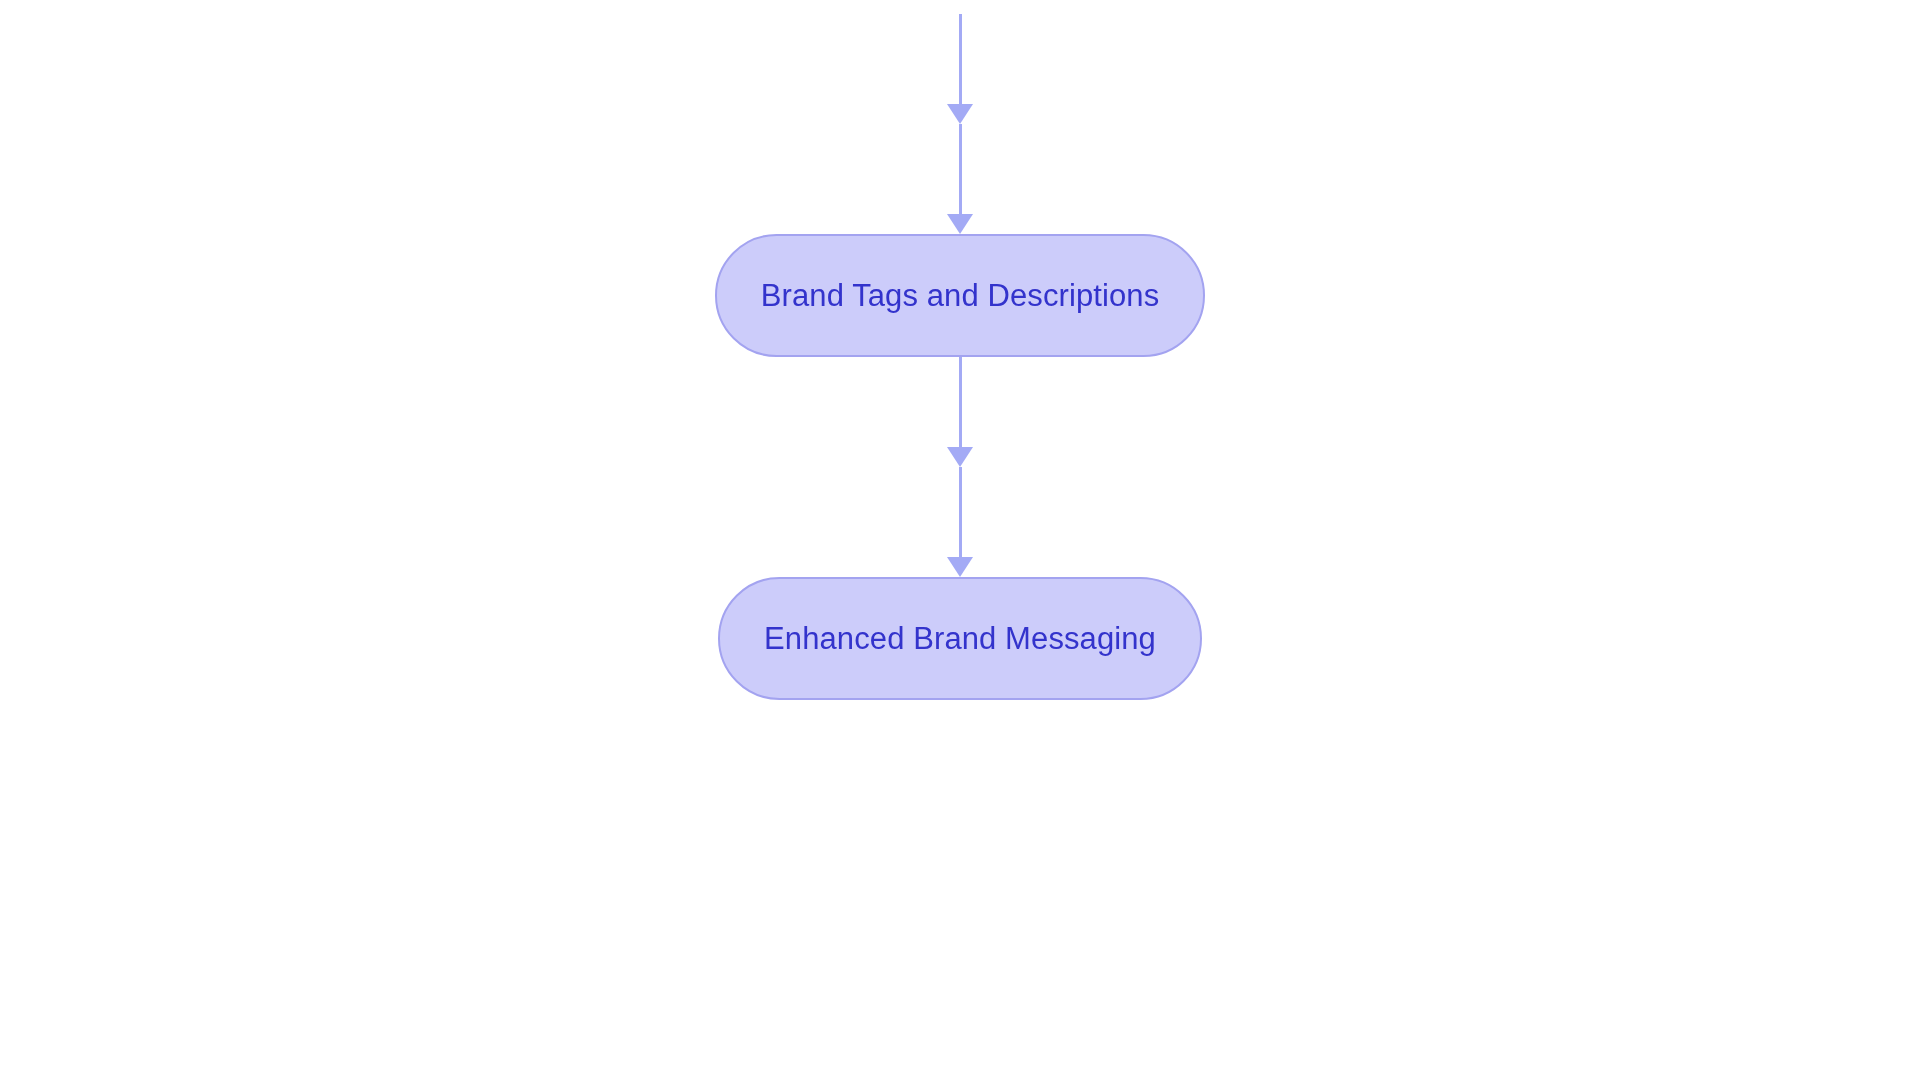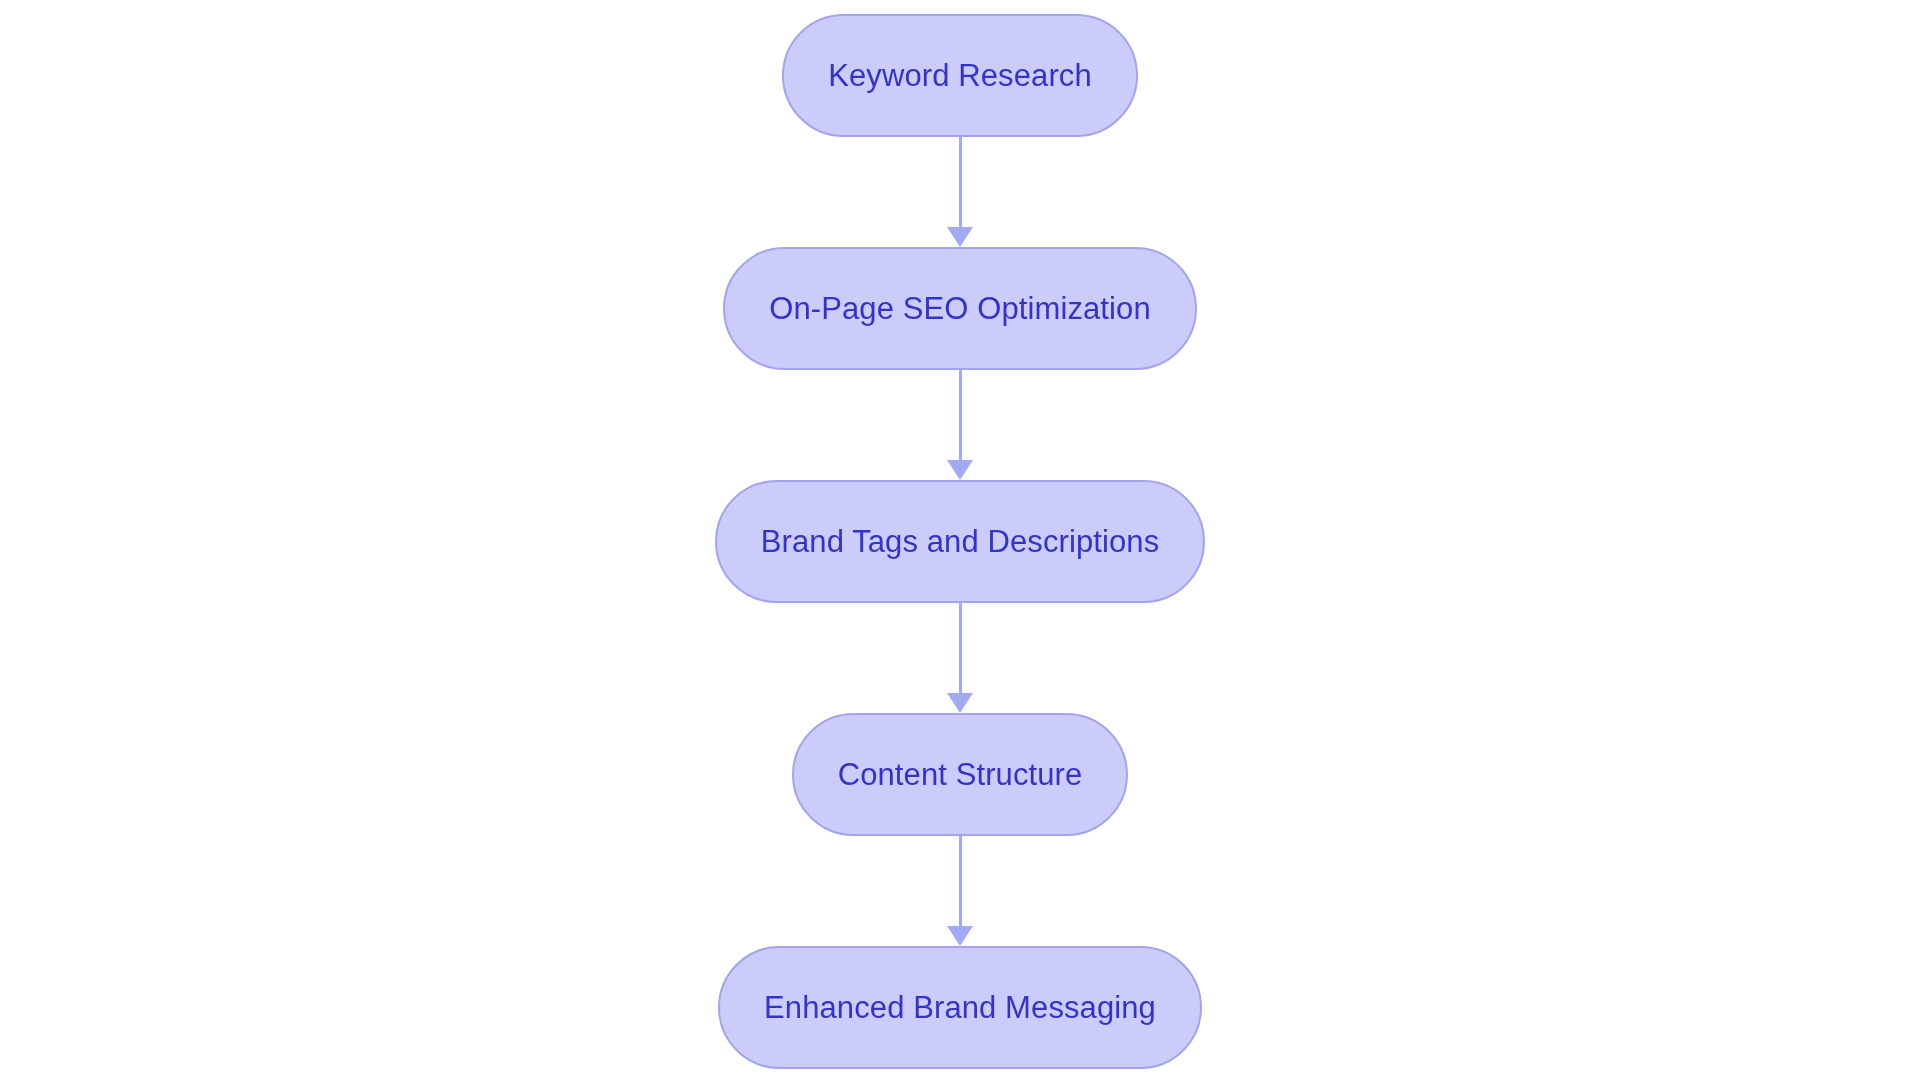--- a/index.html
+++ b/index.html
@@ -90,50 +90,41 @@
   .spacer-top { height: 14px; flex: 0 0 auto; }
 </style>
 </head>
 <body>
 
 <div class="flow-canvas">
   <div class="flow-column">
 
     <div class="spacer-top"></div>
 
-    <div class="node">
-      <span class="node-label">Keyword Research</span>
-    </div>
 
     <div class="connector gap-1">
       <div class="connector-line"></div>
       <div class="connector-head"></div>
     </div>
 
-    <div class="node">
-      <span class="node-label">On-Page SEO Optimization</span>
-    </div>
 
     <div class="connector gap-2">
       <div class="connector-line"></div>
       <div class="connector-head"></div>
     </div>
 
     <div class="node">
       <span class="node-label">Brand Tags and Descriptions</span>
     </div>
 
     <div class="connector gap-3">
       <div class="connector-line"></div>
       <div class="connector-head"></div>
     </div>
 
-    <div class="node">
-      <span class="node-label">Content Structure</span>
-    </div>
 
     <div class="connector gap-4">
       <div class="connector-line"></div>
       <div class="connector-head"></div>
     </div>
 
     <div class="node">
       <span class="node-label">Enhanced Brand Messaging</span>
     </div>
 

